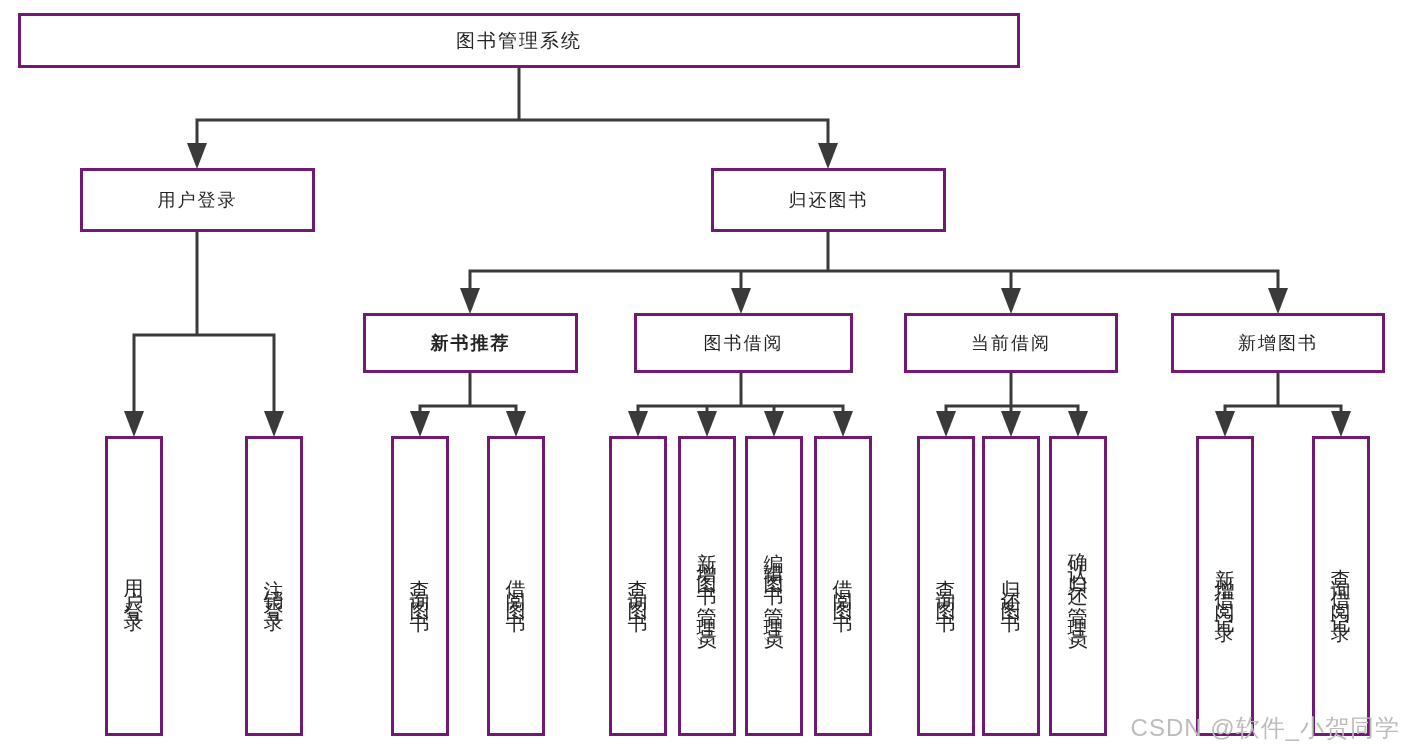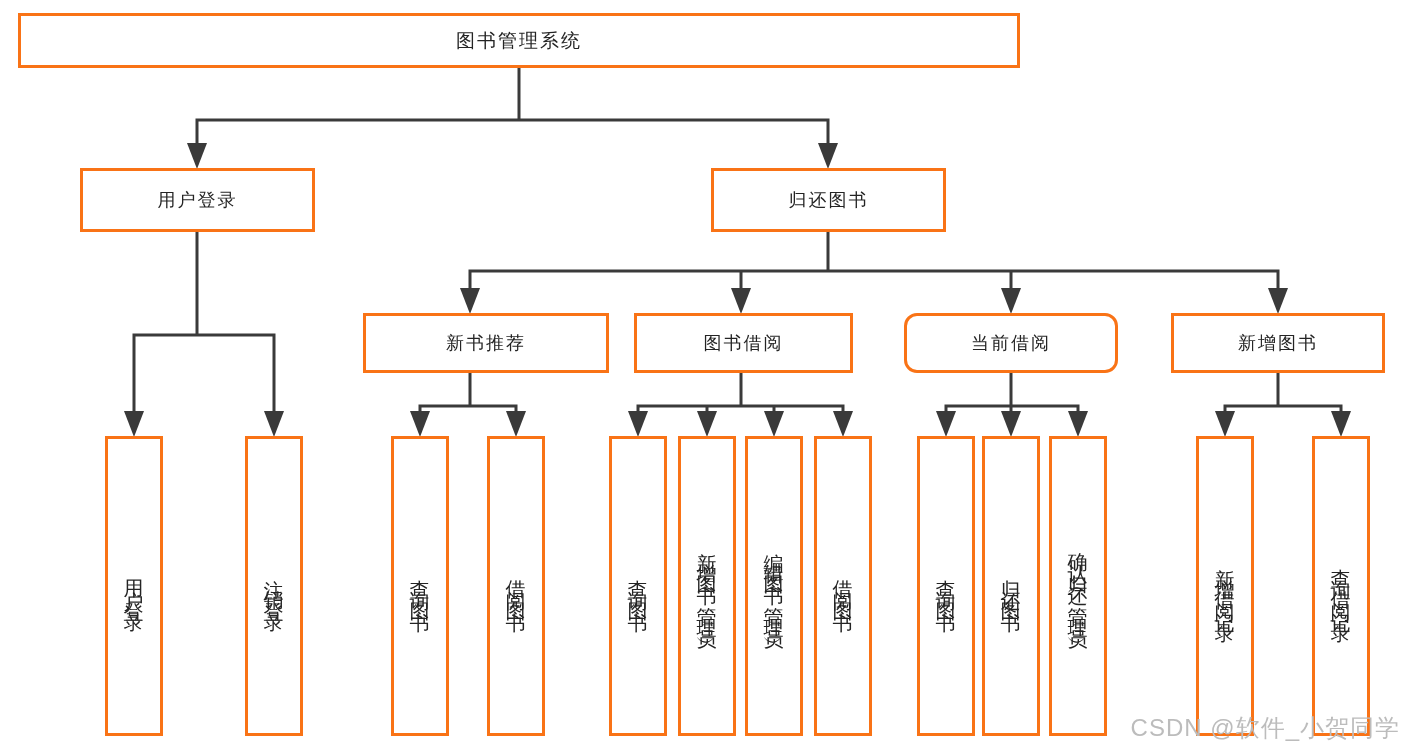--- a/index.html
+++ b/index.html
@@ -13,21 +13,21 @@
   }
   .connector-svg {
     position: absolute;
     left: 0; top: 0;
     width: 1405px; height: 747px;
   }
   .box {
     position: absolute;
     box-sizing: border-box;
     background: #ffffff;
-    border: 3px solid #f97316;
+    border: 3px solid #701a75;
     display: flex;
     align-items: center;
     justify-content: center;
     color: #242424;
   }
   .hlabel {
     font-size: 18px;
     letter-spacing: 2px;
     white-space: nowrap;
   }
@@ -103,27 +103,27 @@
     <span class="hlabel">图书管理系统</span>
   </div>
 
   <div class="box lvl2" style="left:80px;">
     <span class="hlabel">用户登录</span>
   </div>
   <div class="box lvl2" style="left:711px;">
     <span class="hlabel">归还图书</span>
   </div>
 
-  <div class="box lvl3" style="left:363px;width:246px;">
+  <div class="box lvl3" style="left:363px;width:215px;font-weight:bold;">
     <span class="hlabel">新书推荐</span>
   </div>
   <div class="box lvl3" style="left:634px;width:219px;">
     <span class="hlabel">图书借阅</span>
   </div>
-  <div class="box lvl3" style="left:904px;width:214px;border-radius:13px;">
+  <div class="box lvl3" style="left:904px;width:214px;">
     <span class="hlabel">当前借阅</span>
   </div>
   <div class="box lvl3" style="left:1171px;width:214px;">
     <span class="hlabel">新增图书</span>
   </div>
 
   <div class="box leaf" style="left:105px;">
     <span class="vlabel">用户登录</span>
   </div>
   <div class="box leaf" style="left:245px;">

